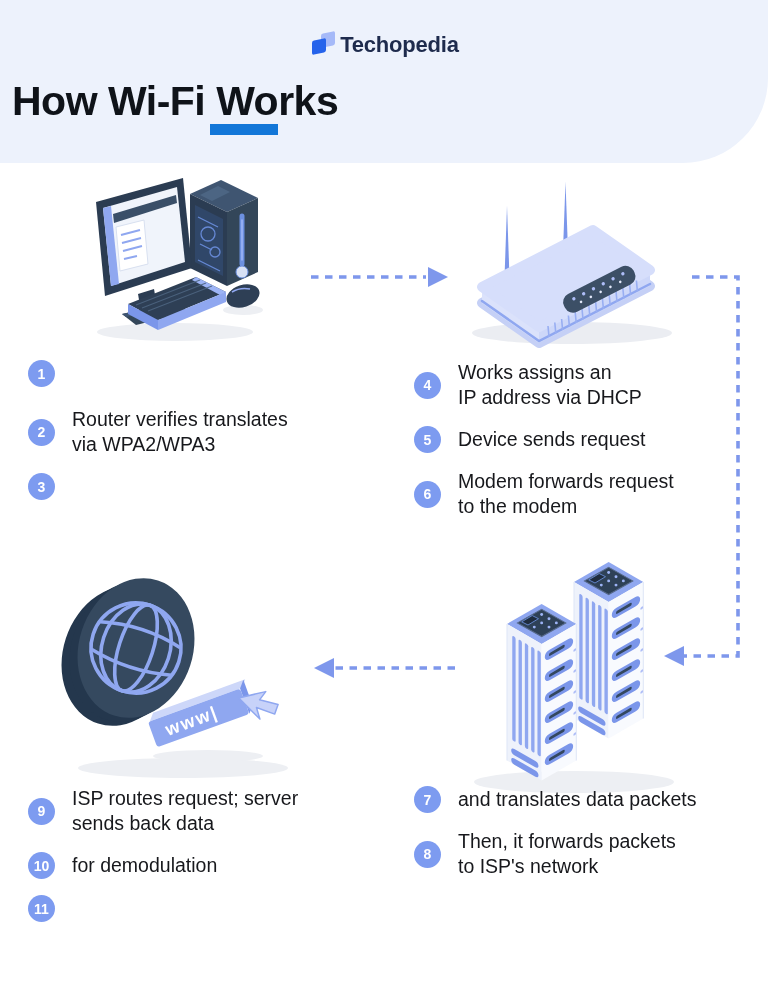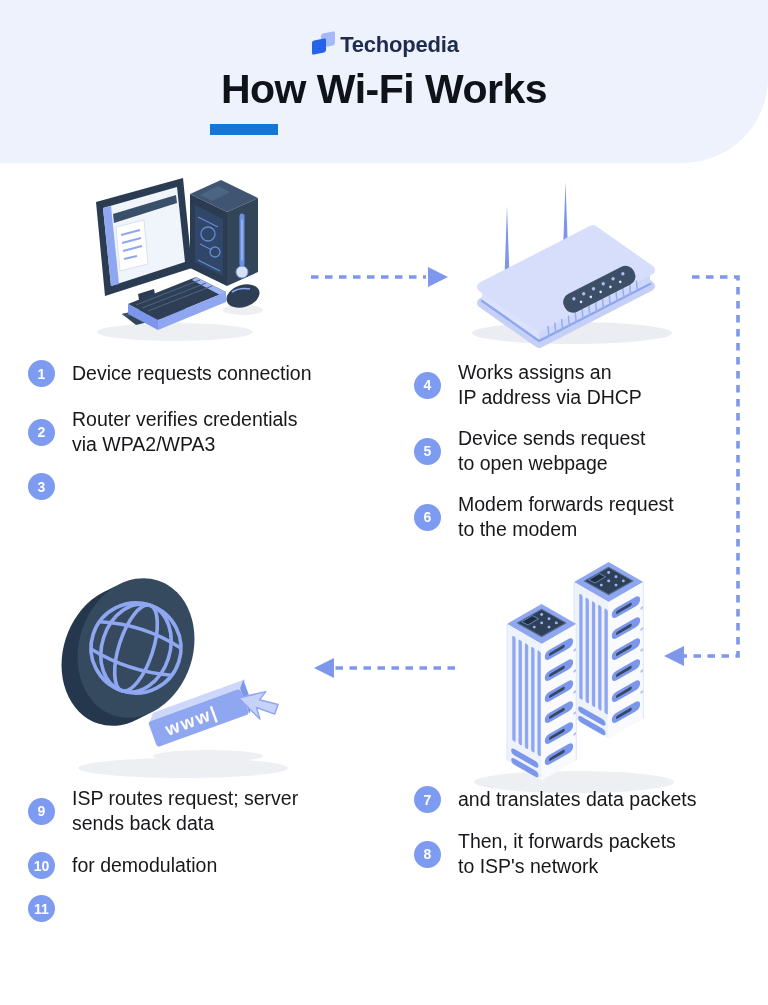--- a/index.html
+++ b/index.html
@@ -4,21 +4,21 @@
 <style>
   html,body{margin:0;padding:0;background:#fff}
   .canvas{position:relative;width:768px;height:1005px;background:#fff;overflow:hidden;
           font-family:"Liberation Sans",sans-serif}
   
   .header{position:absolute;left:0;top:0;width:768px;height:163px;background:#edf2fc;
           border-radius:0 0 85px 0}
   .logo{position:absolute;top:30px;left:0;right:0;display:flex;justify-content:center;
         align-items:center;gap:1px}
   .logo-word{font-size:22px;font-weight:bold;color:#1e2b4d;letter-spacing:-.2px}
-  .title{position:absolute;top:66px;left:0;right:0;margin:0;text-align:center;
+  .title{position:absolute;top:66px;left:0;right:0;margin:12px;text-align:left;
          font-size:41px;font-weight:bold;color:#0f1319;letter-spacing:-.5px}
   .underline{position:absolute;left:210px;top:124px;width:68px;height:11px;background:#1377d8}
   
   .steps{position:absolute}
   .step{display:flex;align-items:center;gap:17px;margin-bottom:16px}
   .steps-a .step:first-child{margin-bottom:20px}
   .num{flex:0 0 27px;width:27px;height:27px;border-radius:50%;background:#7d9bf0;color:#fff;
        font-size:14px;font-weight:bold;display:flex;align-items:center;justify-content:center}
   .lines{font-size:19.5px;line-height:25px;color:#17181c;white-space:nowrap}
   .lines span{display:block}
@@ -223,50 +223,45 @@
     <g fill="#7e97ec">
       <polygon points="428,267 448,277 428,287"></polygon>
       <polygon points="684,646 684,666 664,656"></polygon>
       <polygon points="334,658 334,678 314,668"></polygon>
     </g>
   </svg>
 
   <div class="steps steps-a" style="left:28px;top:360px">
     <div class="step">
       <span class="num">1</span>
-      <span class="lines">
-          <span>Device requests connection</span>
-          <span></span>
-        </span>
     </div>
     <div class="step">
       <span class="num">2</span>
       <span class="lines">
-          <span>Router verifies credentials</span>
+          <span>Router verifies translates</span>
           <span>via WPA2/WPA3</span>
         </span>
     </div>
     <div class="step">
       <span class="num">3</span>
     </div>
   </div>
 
   <div class="steps" style="left:414px;top:360px">
     <div class="step">
       <span class="num">4</span>
       <span class="lines">
           <span>Works assigns an</span>
           <span>IP address via DHCP</span>
         </span>
     </div>
     <div class="step">
       <span class="num">5</span>
       <span class="lines">
           <span>Device sends request</span>
-          <span>to open webpage</span>
         </span>
     </div>
     <div class="step">
       <span class="num">6</span>
       <span class="lines">
           <span>Modem forwards request</span>
           <span>to the modem</span>
         </span>
     </div>
   </div>

